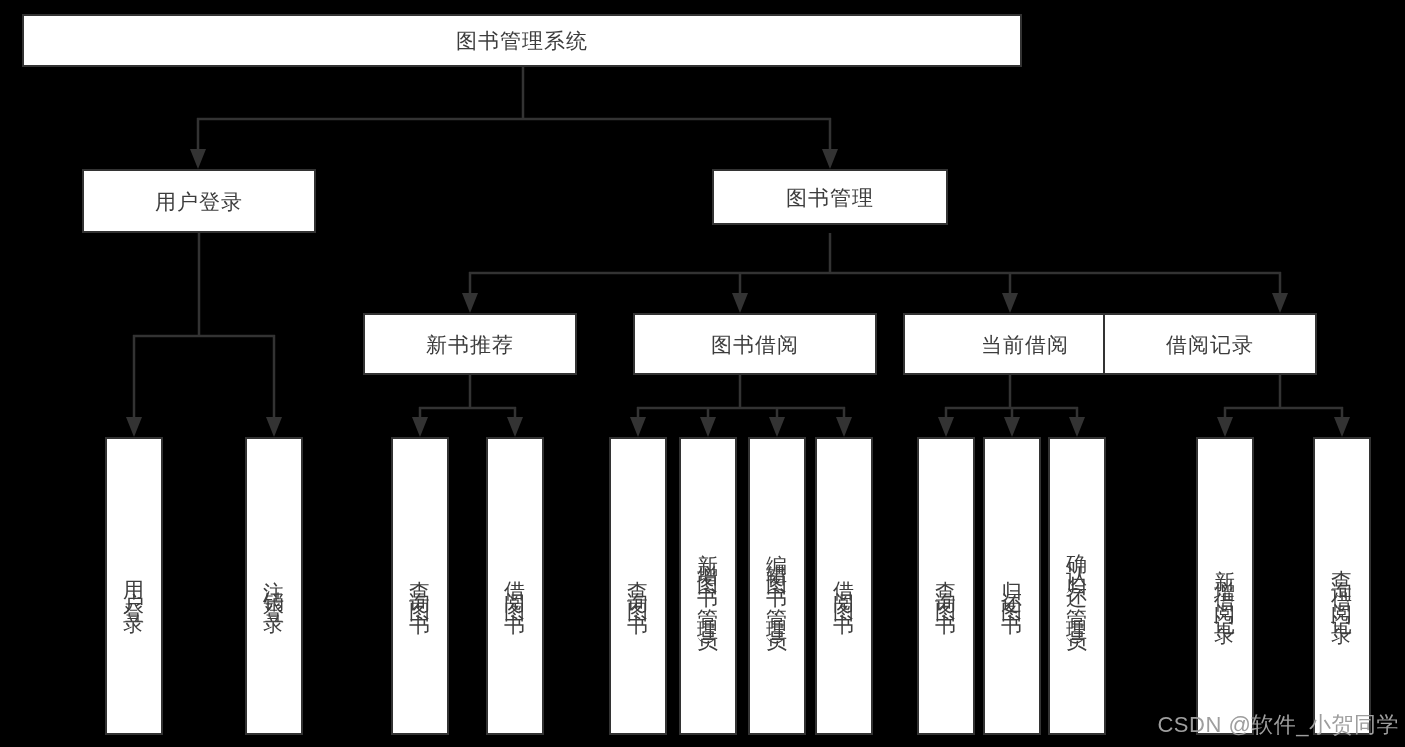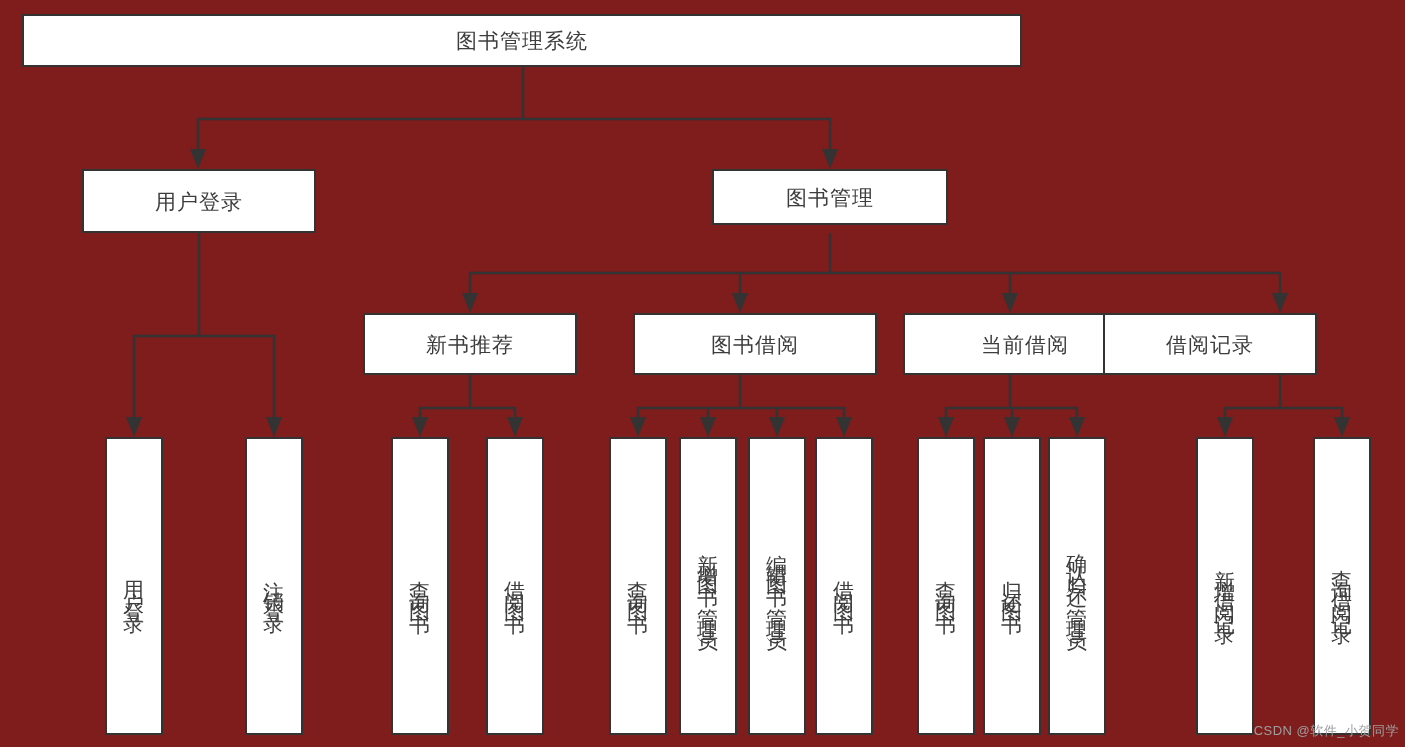--- a/index.html
+++ b/index.html
@@ -6,21 +6,21 @@
     --line:#333333;
     --text:#3d3d3d;
     --wm:#9e9e9e;
   }
   *{margin:0;padding:0;box-sizing:border-box;}
   html,body{background:#ffffff;}
   body{font-family:"Liberation Sans",sans-serif;}
   .stage{
     position:relative;
     width:1405px;height:747px;
-    background:#7f1d1d;
+    background:#000000;
     overflow:hidden;
   }
   .connectors{position:absolute;left:0;top:0;width:1405px;height:747px;}
   .connectors line{stroke:var(--line);stroke-width:2.5;}
   .connectors polygon{fill:var(--line);stroke:none;}
   .box{
     position:absolute;
     border:2.5px solid var(--line);
     background:#ffffff;
     display:flex;align-items:center;justify-content:center;
@@ -47,21 +47,21 @@
   .l3-4{left:1103px;top:313px;width:214px;height:62px;text-align:right;}
   
   .leaf{top:437px;width:58px;height:298px;}
   .lf-a1{left:105px;}  .lf-a2{left:245px;}
   .lf-b1{left:391px;}  .lf-b2{left:486px;}
   .lf-c1{left:609px;}  .lf-c2{left:679px;}  .lf-c3{left:748px;}  .lf-c4{left:815px;}
   .lf-d1{left:917px;}  .lf-d2{left:983px;}  .lf-d3{left:1048px;}
   .lf-e1{left:1196px;} .lf-e2{left:1313px;}
   .watermark{
     position:absolute;right:6px;bottom:7px;
-    font-size:13px;color:var(--wm);
+    font-size:22px;color:var(--wm);
     letter-spacing:0.5px;z-index:5;white-space:nowrap;
   }
 </style>
 </head>
 <body>
 
 <div class="stage">
 
   <svg class="connectors" viewBox="0 0 1405 747" aria-hidden="true">
 

